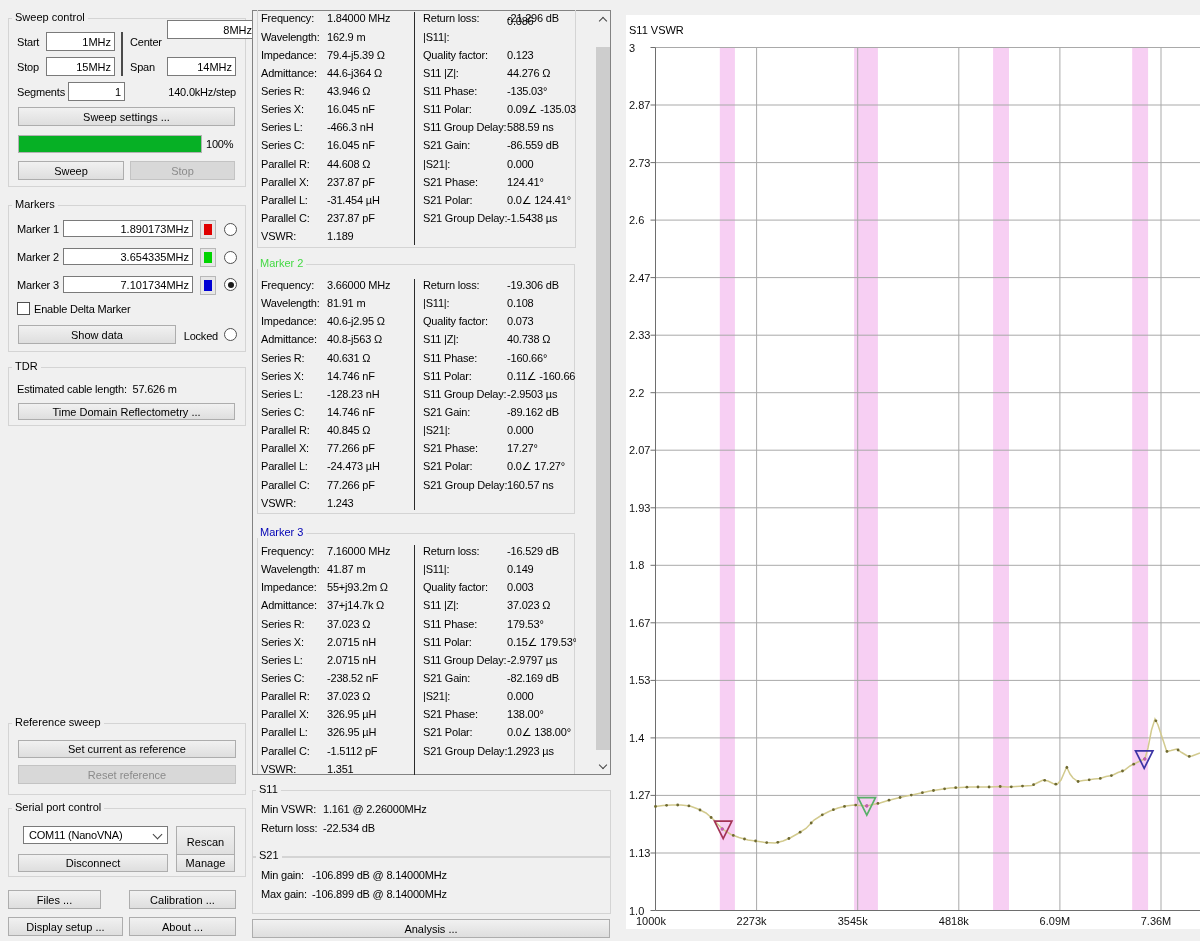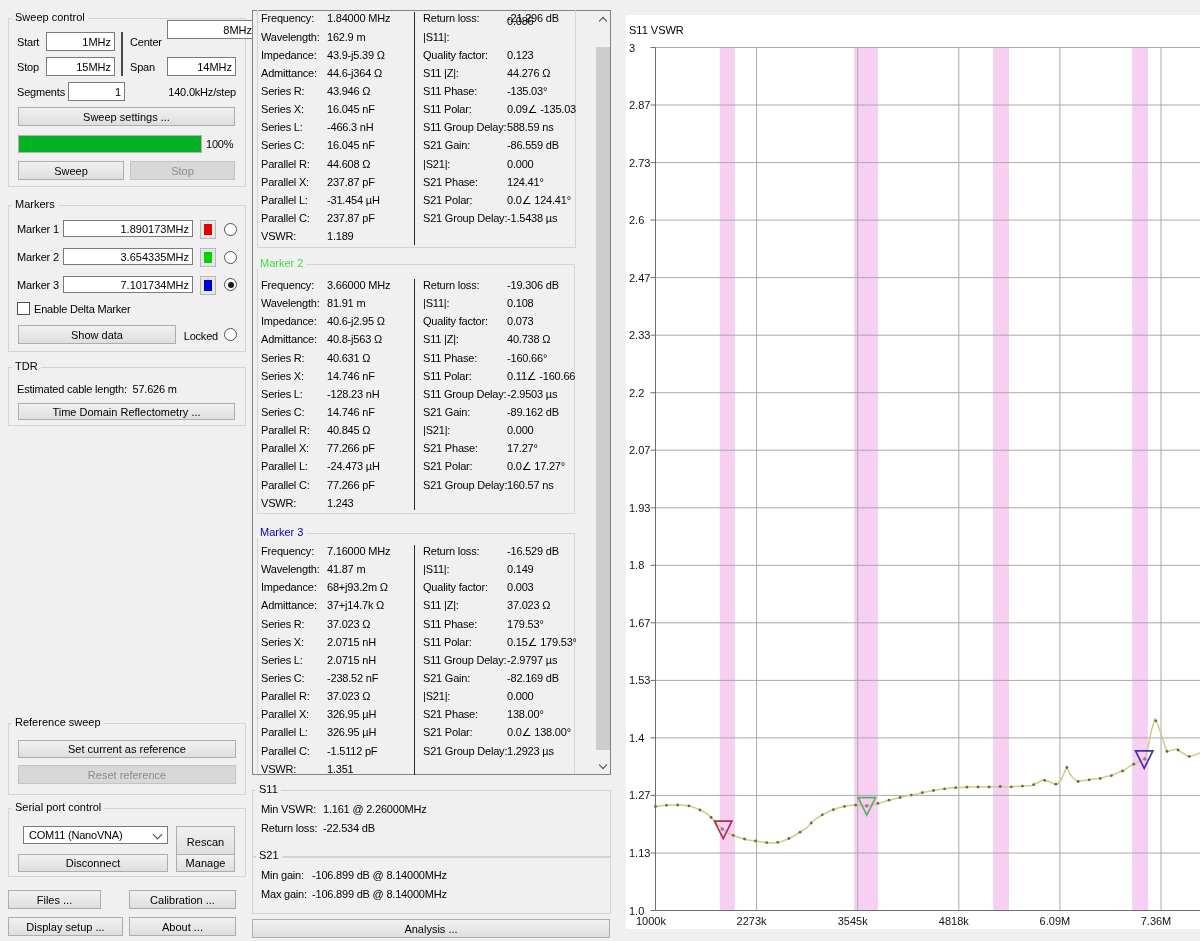--- a/index.html
+++ b/index.html
@@ -94,21 +94,21 @@
 <div class="btn" style="left:8px;top:917px;width:115px;height:19px">Display setup ...</div>
 <div class="btn" style="left:129px;top:917px;width:107px;height:19px">About ...</div>
 
 <div style="position:absolute;left:252px;top:10px;width:359px;height:765px;border:1px solid #828282;background:#f0f0f0"></div>
 <div style="position:absolute;left:257px;top:10px;width:319px;height:238px;border-left:1px solid #d4d4d4;border-right:1px solid #d4d4d4;border-bottom:1px solid #d4d4d4"></div>
 <div class="t" style="left:261px;top:12px">Frequency:</div>
 <div class="t" style="left:327px;top:12px">1.84000 MHz</div>
 <div class="t" style="left:261px;top:31px">Wavelength:</div>
 <div class="t" style="left:327px;top:31px">162.9 m</div>
 <div class="t" style="left:261px;top:49px">Impedance:</div>
-<div class="t" style="left:327px;top:49px">43.9-j5.39 Ω</div>
+<div class="t" style="left:327px;top:49px">79.4-j5.39 Ω</div>
 <div class="t" style="left:261px;top:67px">Admittance:</div>
 <div class="t" style="left:327px;top:67px">44.6-j364 Ω</div>
 <div class="t" style="left:261px;top:85px">Series R:</div>
 <div class="t" style="left:327px;top:85px">43.946 Ω</div>
 <div class="t" style="left:261px;top:103px">Series X:</div>
 <div class="t" style="left:327px;top:103px">16.045 nF</div>
 <div class="t" style="left:261px;top:121px">Series L:</div>
 <div class="t" style="left:327px;top:121px">-466.3 nH</div>
 <div class="t" style="left:261px;top:139px">Series C:</div>
 <div class="t" style="left:327px;top:139px">16.045 nF</div>
@@ -202,21 +202,21 @@
 <div class="t clip" style="left:507px;top:479px">160.57 ns</div>
 <div style="position:absolute;left:414px;top:279px;width:1px;height:231px;background:#2a2a2a"></div>
 <div class="grp" style="left:257px;top:533px;width:318px;height:241px;border-bottom:none">
     <span class="gtm" style="color:#0000b4">Marker 3</span>
   </div>
 <div class="t" style="left:261px;top:545px">Frequency:</div>
 <div class="t" style="left:327px;top:545px">7.16000 MHz</div>
 <div class="t" style="left:261px;top:563px">Wavelength:</div>
 <div class="t" style="left:327px;top:563px">41.87 m</div>
 <div class="t" style="left:261px;top:581px">Impedance:</div>
-<div class="t" style="left:327px;top:581px">68+j93.2m Ω</div>
+<div class="t" style="left:327px;top:581px">55+j93.2m Ω</div>
 <div class="t" style="left:261px;top:599px">Admittance:</div>
 <div class="t" style="left:327px;top:599px">37+j14.7k Ω</div>
 <div class="t" style="left:261px;top:618px">Series R:</div>
 <div class="t" style="left:327px;top:618px">37.023 Ω</div>
 <div class="t" style="left:261px;top:636px">Series X:</div>
 <div class="t" style="left:327px;top:636px">2.0715 nH</div>
 <div class="t" style="left:261px;top:654px">Series L:</div>
 <div class="t" style="left:327px;top:654px">2.0715 nH</div>
 <div class="t" style="left:261px;top:672px">Series C:</div>
 <div class="t" style="left:327px;top:672px">-238.52 nF</div>

